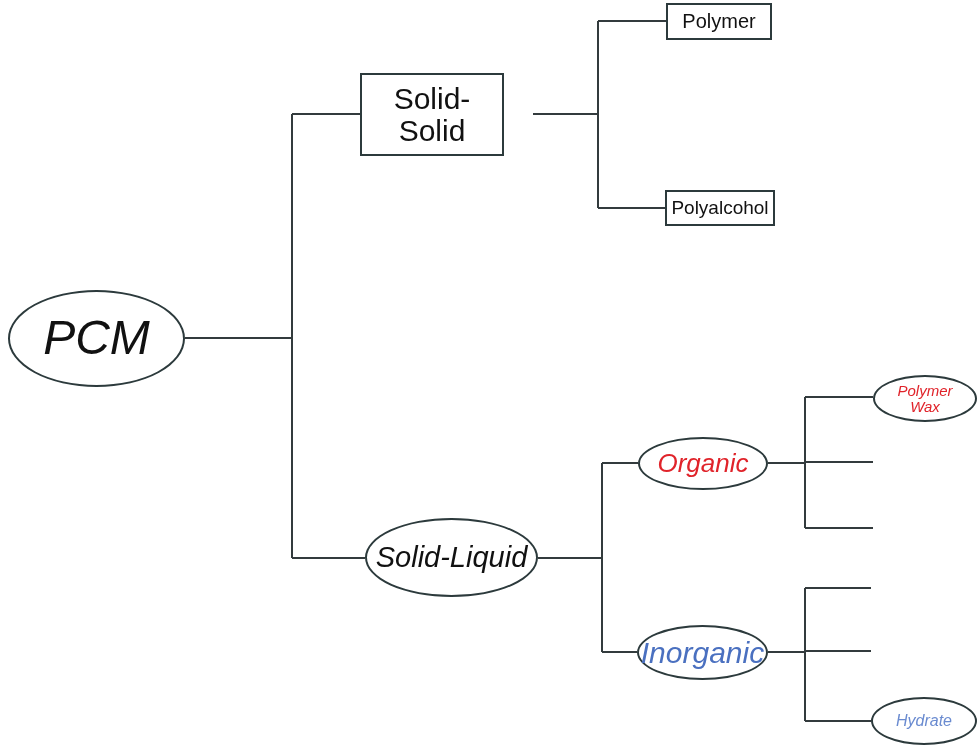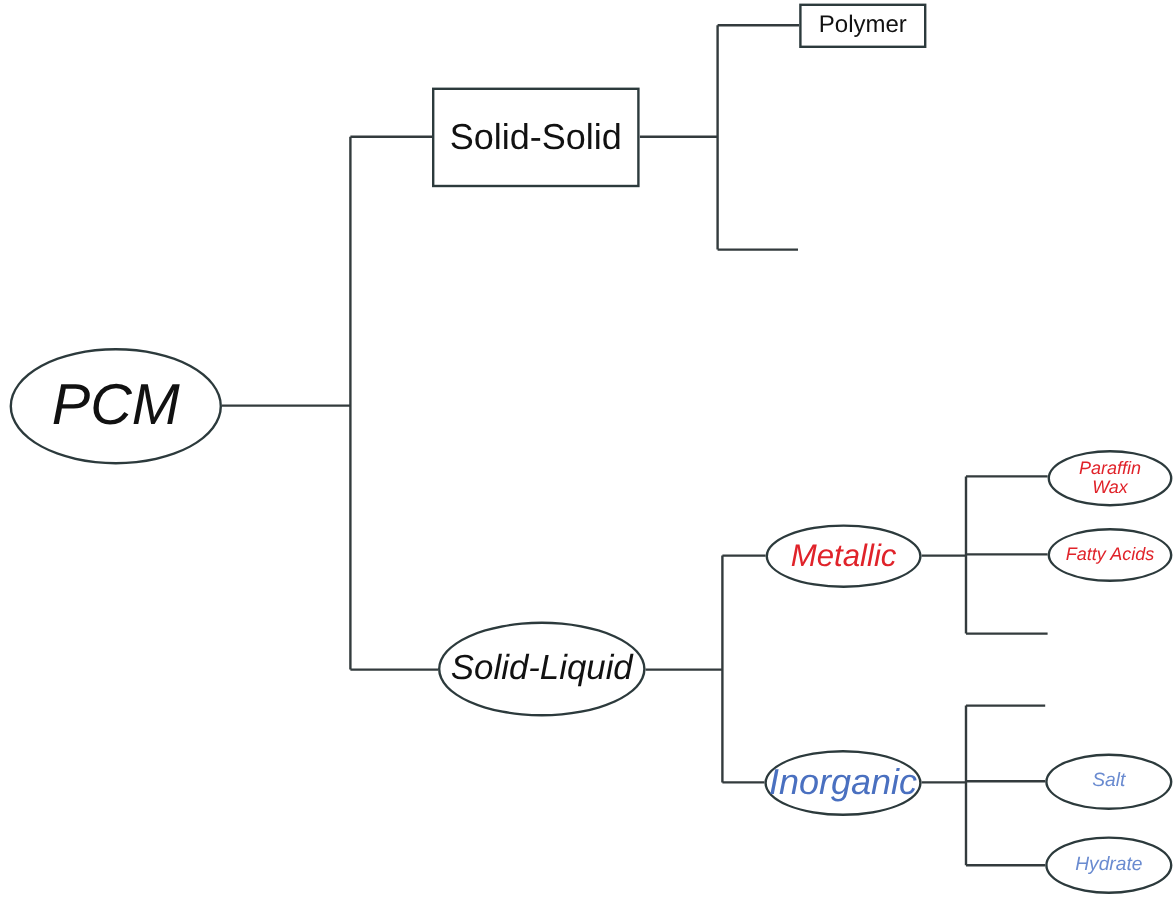--- a/index.html
+++ b/index.html
@@ -67,52 +67,49 @@
     <path d="M533,114 H598 M598,21 V208 M598,21 H666 M598,208 H665"></path>
     <path d="M538,558 H602 M602,463 V652 M602,463 H638 M602,652 H637"></path>
     <path d="M768,463 H805 M805,397 V528 M805,397 H873 M805,462 H873 M805,528 H873"></path>
     <path d="M768,652 H805 M805,588 V721 M805,588 H871 M805,651 H871 M805,721 H871"></path>
   </svg>
 
   <div class="node ellipse" style="left:8px; top:290px; width:177px; height:97px; font-size:48px;">
     <span>PCM</span>
   </div>
 
-  <div class="node rect" style="left:360px; top:73px; width:173px; height:83px; font-size:30px;">
+  <div class="node rect" style="left:360px; top:73px; width:144px; height:83px; font-size:30px;">
     <span>Solid-Solid</span>
   </div>
 
   <div class="node rect thin" style="left:666px; top:3px; width:106px; height:37px; font-size:20px;">
     <span>Polymer</span>
   </div>
 
+  <div class="node rect thin" style="left:665px; top:190px; width:110px; height:36px; font-size:19px;">
+    <span>Polyalcohol</span>
+  </div>
 
   <div class="node ellipse" style="left:365px; top:518px; width:173px; height:79px; font-size:29px;text-align:center;">
     <span>Solid-Liquid</span>
   </div>
 
   <div class="node ellipse red" style="left:638px; top:437px; width:130px; height:53px; font-size:26px;">
-    <span>Metallic</span>
+    <span>Organic</span>
   </div>
 
   <div class="node ellipse red wrap" style="left:873px; top:375px; width:104px; height:47px; font-size:15px;">
-    <span>Paraffin Wax</span>
+    <span>Polymer Wax</span>
   </div>
 
-  <div class="node ellipse red" style="left:873px; top:440px; width:104px; height:45px; font-size:15px;">
-    <span>Fatty Acids</span>
-  </div>
 
 
   <div class="node ellipse blue" style="left:637px; top:625px; width:131px; height:55px; font-size:30px;">
     <span>Inorganic</span>
   </div>
 
 
-  <div class="node ellipse lblue" style="left:871px; top:628px; width:106px; height:47px; font-size:16px;">
-    <span>Salt</span>
-  </div>
 
   <div class="node ellipse lblue" style="left:871px; top:697px; width:106px; height:48px; font-size:16px;">
     <span>Hydrate</span>
   </div>
 
 </div>
 
 </body></html>

